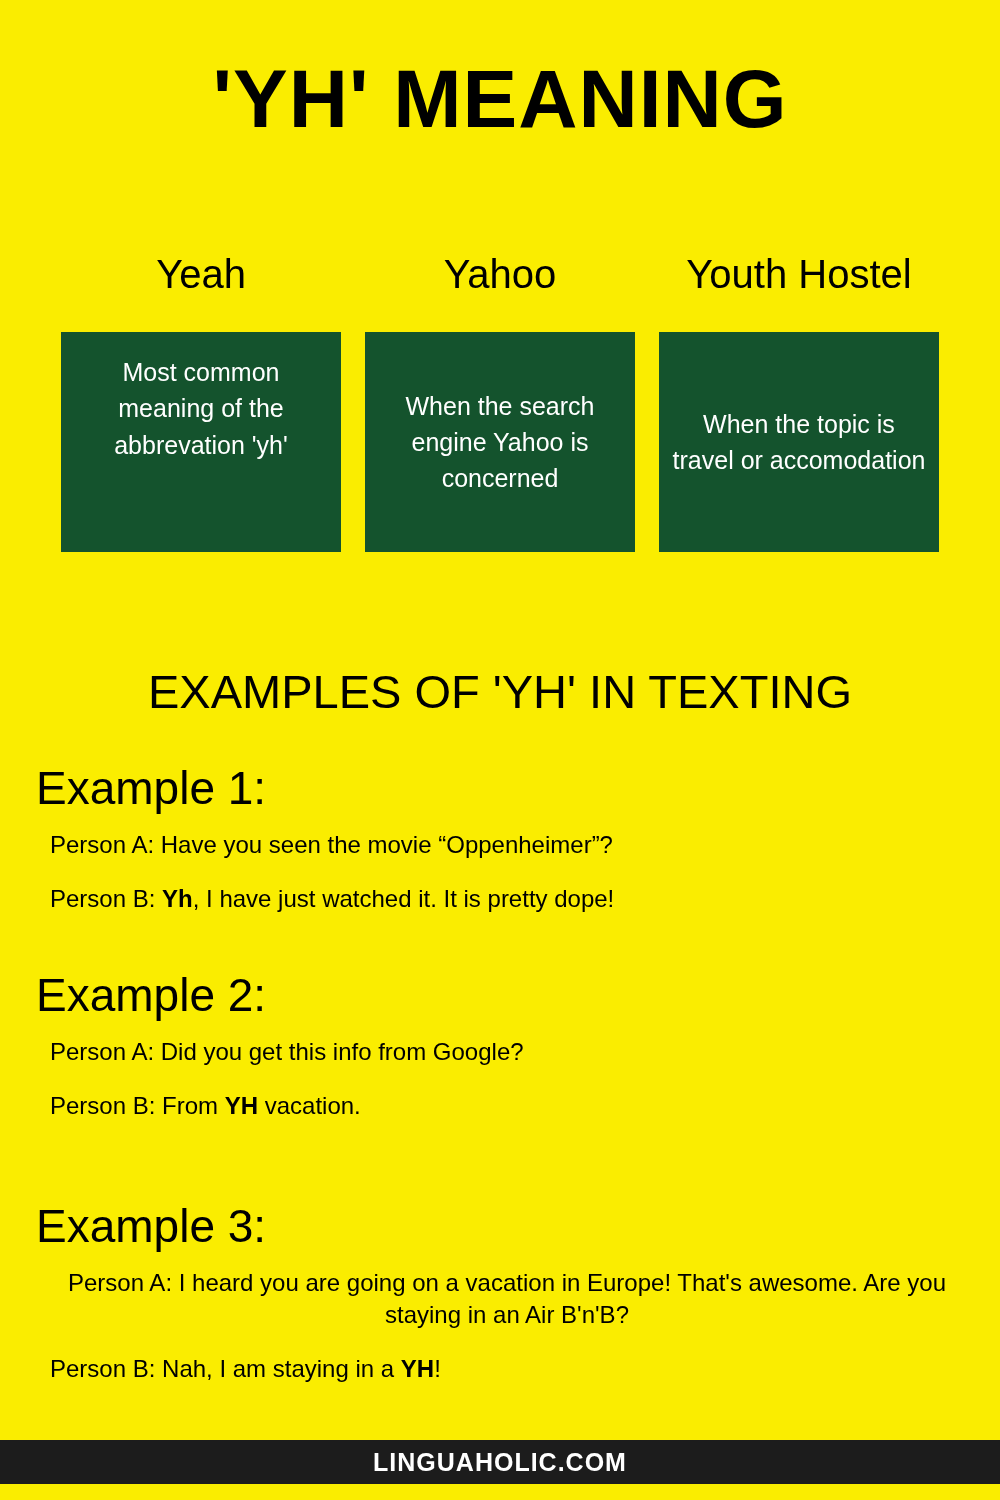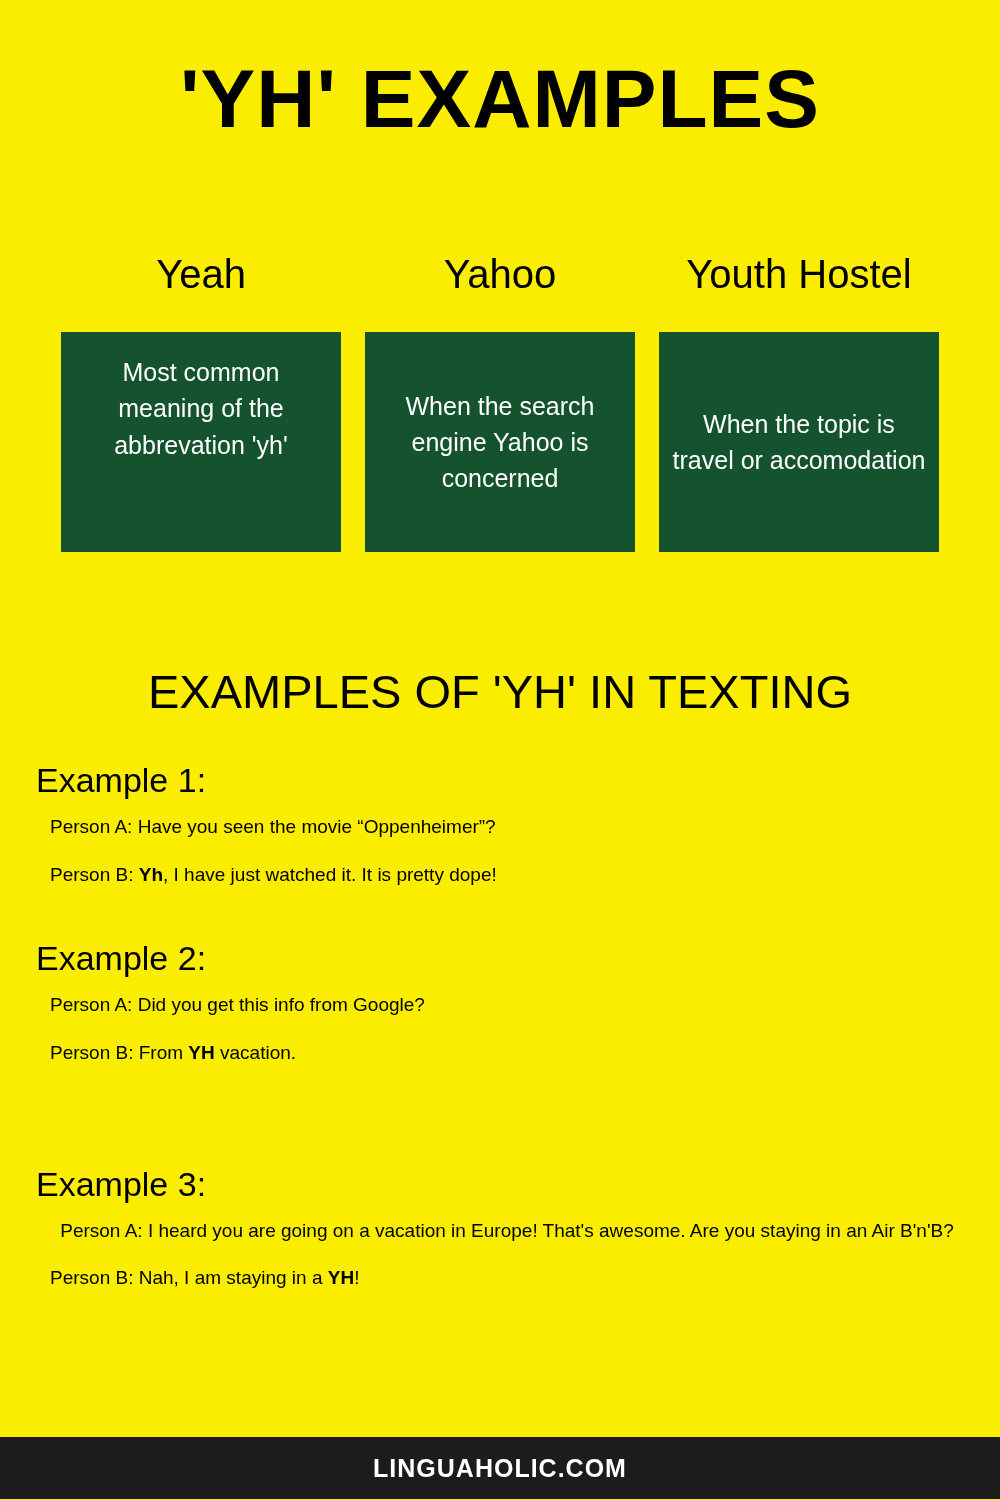--- a/index.html
+++ b/index.html
@@ -92,58 +92,58 @@
     font-weight: normal;
     margin-top: 72px;
   }
 
   .examples {
     margin-top: 42px;
     padding: 0 36px;
   }
   .example-block { margin-bottom: 6px; }
   .example-label {
-    font-size: 34px;
+    font-size: 46px;
     font-weight: normal;
     margin-bottom: 14px;
   }
   .example-line {
-    font-size: 19px;
+    font-size: 24px;
     line-height: 1.35;
     margin: 0 0 22px 14px;
     text-align: center;
   }
   .example-line.left { text-align: left; }
 
   .ex2 { margin-top: 52px; }
-  .ex3 { margin-top: 99px; }
+  .ex3 { margin-top: 76px; }
 
   
   .footer {
     position: absolute;
     left: 0;
-    bottom: 1px;
+    bottom: 16px;
     width: 1000px;
-    height: 62px;
+    height: 44px;
     background: #1c1c1c;
     color: #fff;
     display: flex;
     align-items: center;
     justify-content: center;
     font-size: 25px;
     font-weight: bold;
     letter-spacing: 1px;
   }
 </style>
 </head>
 <body>
 
 <div class="page">
 
-  <h1 class="title">'YH' EXAMPLES</h1>
+  <h1 class="title">'YH' MEANING</h1>
 
   <div class="meanings">
 
     <div class="meaning-col col-1">
       <div class="meaning-heading">Yeah</div>
       <div class="meaning-box">Most common meaning of the abbrevation 'yh'</div>
     </div>
 
     <div class="divider"></div>
 

